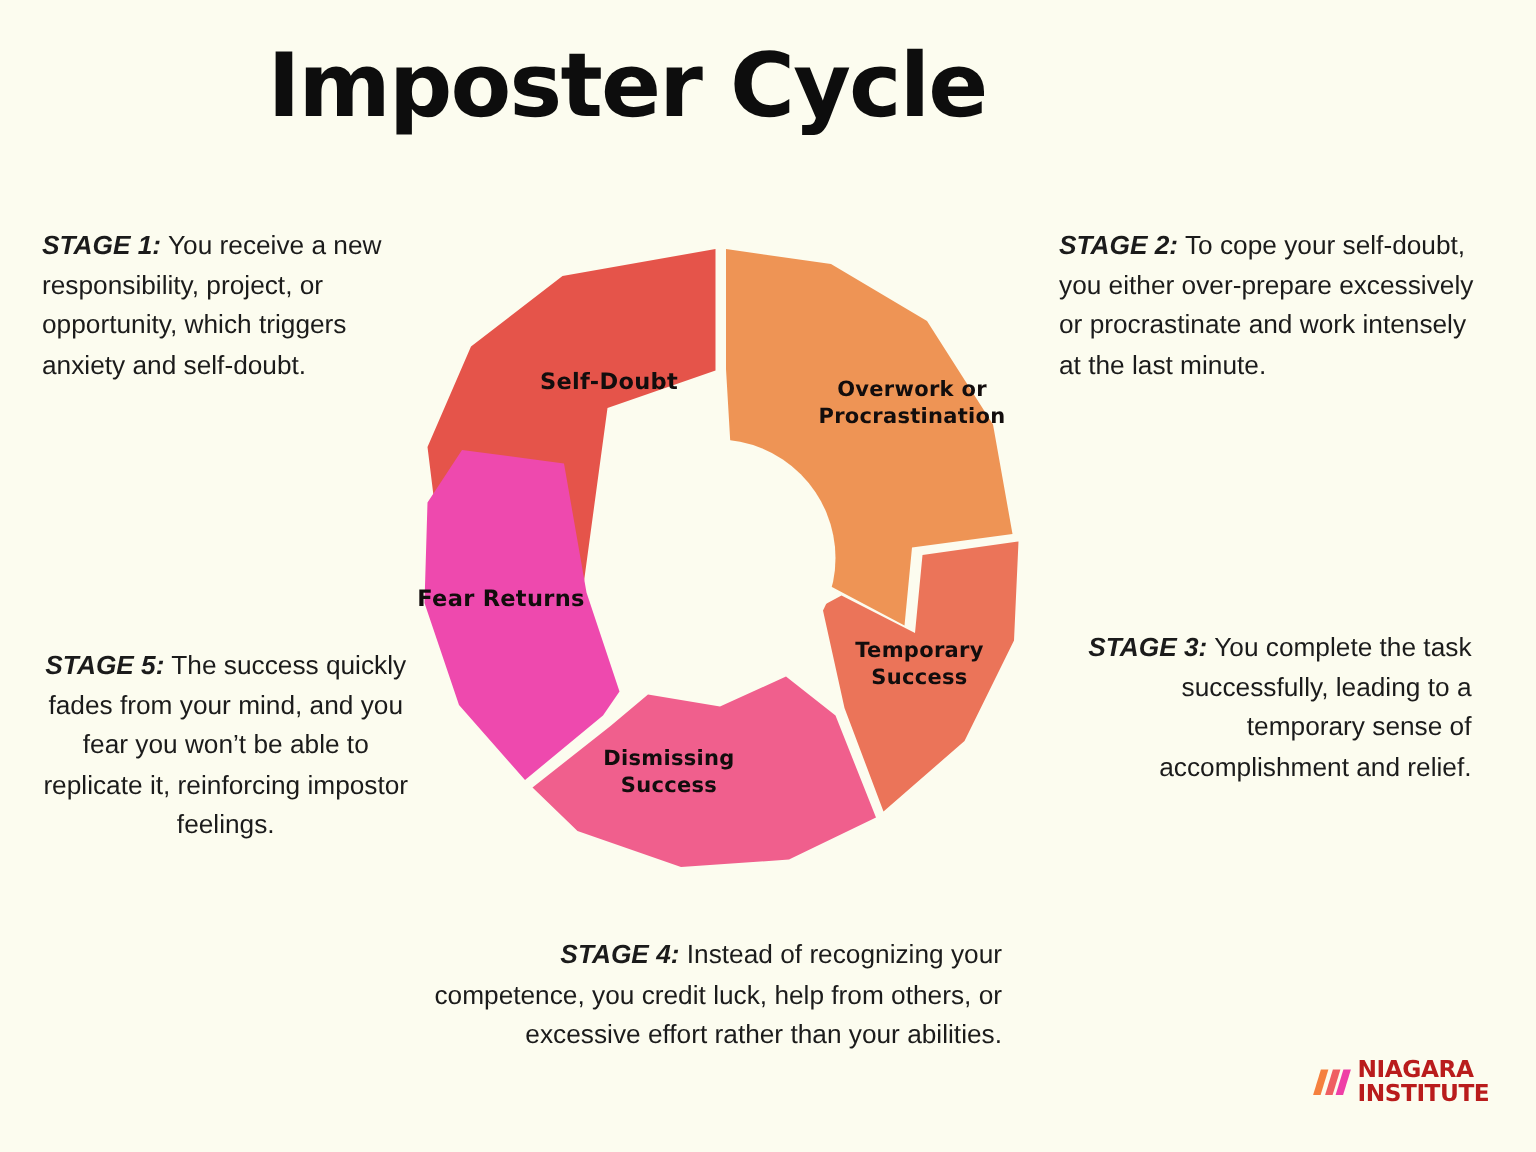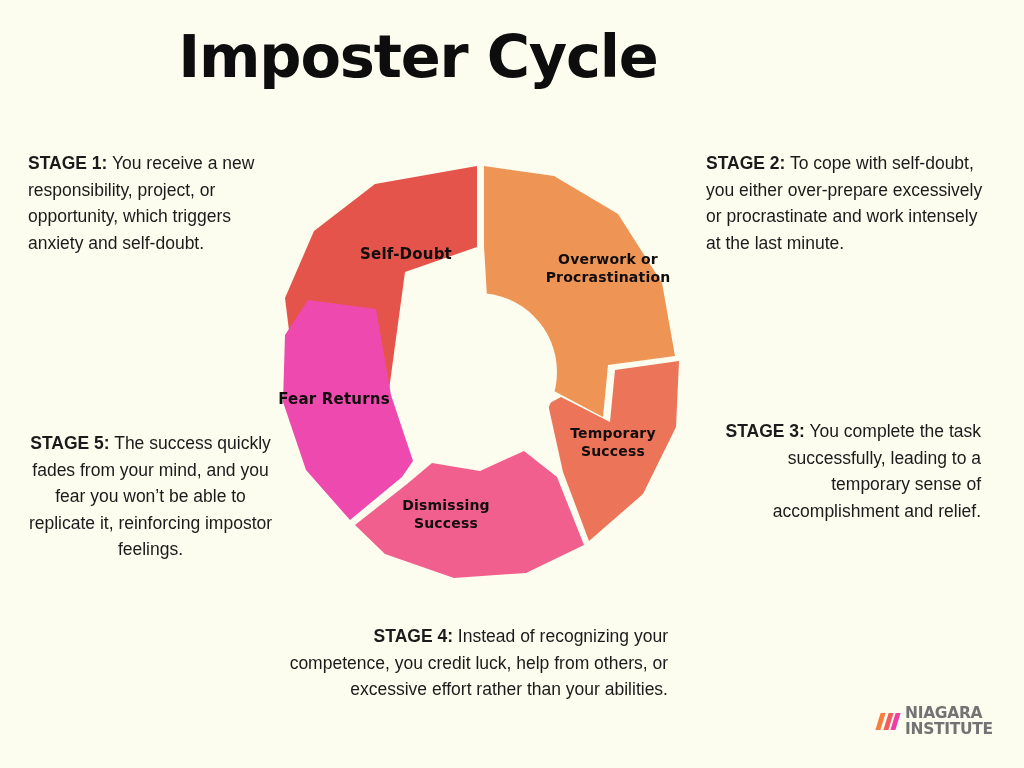--- a/index.html
+++ b/index.html
@@ -32,20 +32,21 @@
 
   
   .stage-text {
     position: absolute;
     font-size: 17.5px;
     line-height: 1.52;
     color: #1b1b1b;
   }
   .stage-text b {
     font-weight: bold;
+    font-style: italic;
   }
   .stage-1 { left: 28px;  top: 150px; width: 256px; text-align: left; }
   .stage-2 { left: 706px; top: 150px; width: 285px; text-align: left; }
   .stage-3 { left: 706px; top: 418px; width: 275px; text-align: right; }
   .stage-4 { left: 288px; top: 623px; width: 380px; text-align: right; }
   .stage-5 { left: 28px;  top: 430px; width: 245px; text-align: center; }
 
   
   .cycle-wrap {
     position: absolute;
@@ -85,21 +86,21 @@
     width: 5px;
     height: 17px;
     transform: skewX(-17deg);
   }
   .logo-words {
     line-height: 1.03;
     font-family: "DejaVu Sans", sans-serif;
     font-weight: bold;
     font-size: 15.5px;
     letter-spacing: -0.3px;
-    color: #737373;
+    color: #b91c1c;
   }
 </style>
 </head>
 <body style="background: rgb(252, 252, 239);">
 
 <div class="page-title">Imposter Cycle</div>
 
 <div class="cycle-wrap">
   <svg width="440" height="440" viewBox="0 0 440 440">
 
@@ -182,21 +183,21 @@
 
     <text class="seg-label" x="76" y="252">Fear Returns</text>
   </svg>
 </div>
 
 <div class="stage-text stage-1">
   <b>STAGE 1:</b><span> You receive a new responsibility, project, or opportunity, which triggers anxiety and self-doubt.</span>
 </div>
 
 <div class="stage-text stage-2">
-  <b>STAGE 2:</b><span> To cope with self-doubt, you either over-prepare excessively or procrastinate and work intensely at the last minute.</span>
+  <b>STAGE 2:</b><span> To cope your self-doubt, you either over-prepare excessively or procrastinate and work intensely at the last minute.</span>
 </div>
 
 <div class="stage-text stage-3">
   <b>STAGE 3:</b><span> You complete the task successfully, leading to a temporary sense of accomplishment and relief.</span>
 </div>
 
 <div class="stage-text stage-4">
   <b>STAGE 4:</b><span> Instead of recognizing your competence, you credit luck, help from others, or excessive effort rather than your abilities.</span>
 </div>
 

